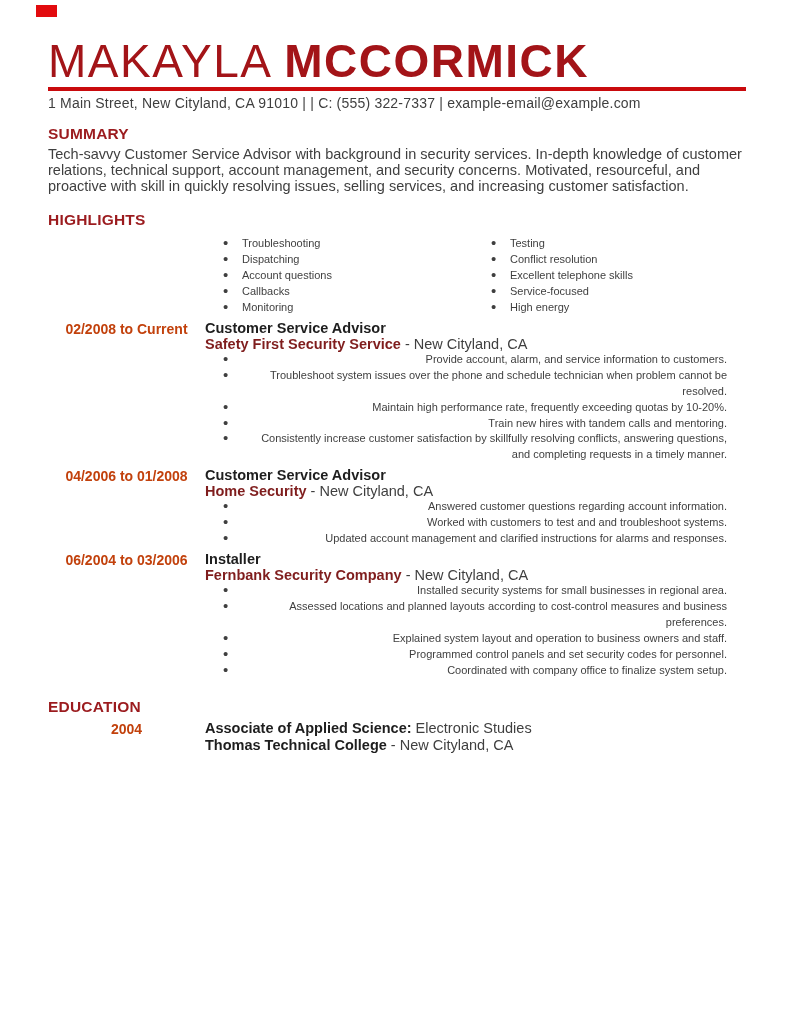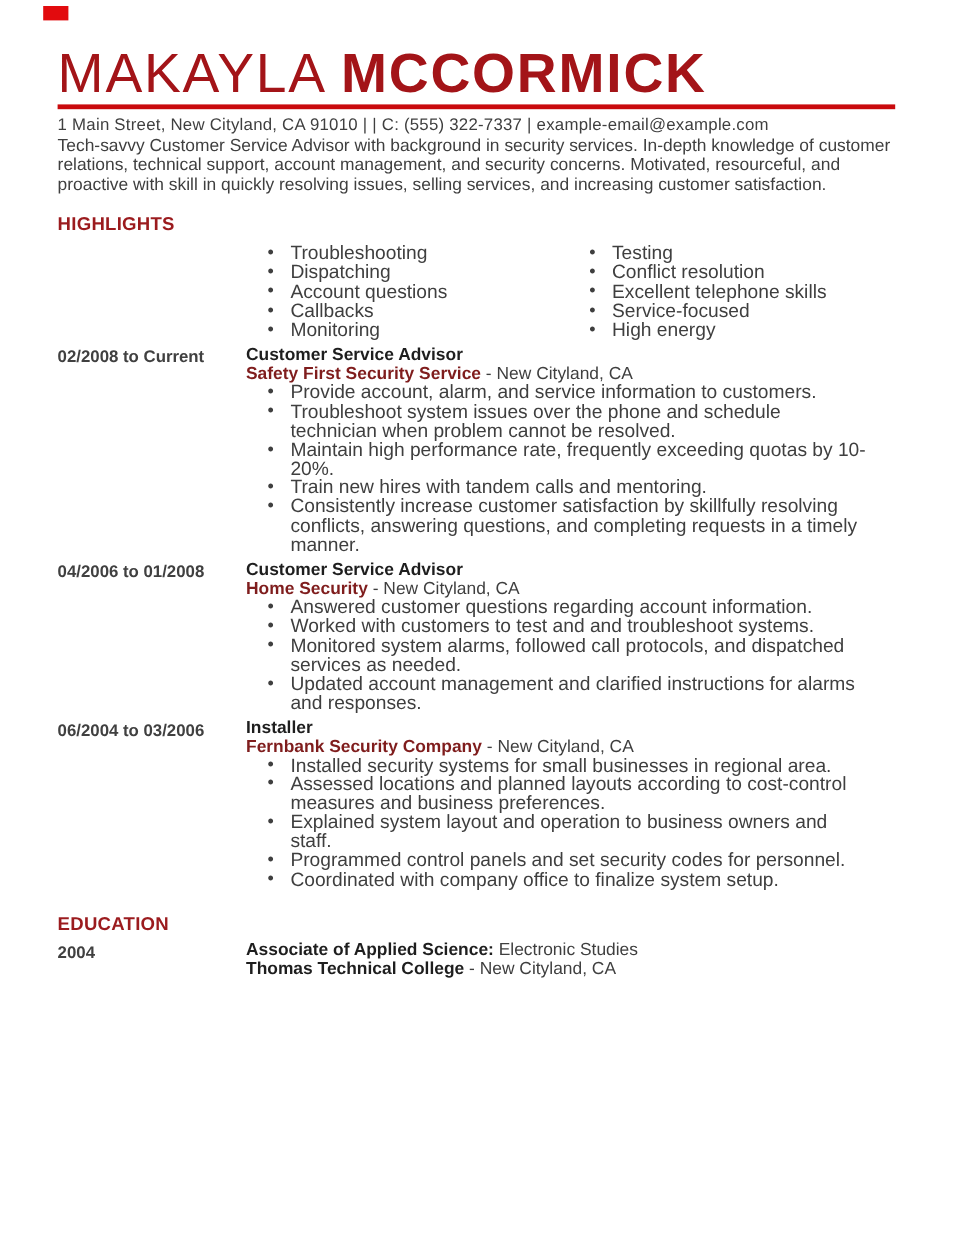--- a/index.html
+++ b/index.html
@@ -46,45 +46,46 @@
   }
 
   .highlights-heading { margin-top:17px; }
   .hl-row { display:flex; margin-left:174px; margin-top:7px; }
   .hl-col1 { width:268px; flex:none; }
   .hl-col2 { flex:1; }
 
   ul.bullets { list-style:none; margin:0; padding:0; }
   ul.bullets li {
     position:relative; padding-left:20px;
-    font-size:16px; line-height:15.9px;
+    font-size:11px; line-height:15.9px;
   }
   ul.bullets li::before {
     content:"\2022";
     position:absolute; left:1px; top:-1px;
     font-size:15px; color:#3f3f3f;
   }
 
   .experience-heading { margin-top:22px; }
   .row { display:flex; align-items:flex-start; }
   .job { margin-top:4px; }
   .left-col {
     width:157px; flex:none;
-    font-weight:700; font-size:14px; color:#404040;
+    font-weight:700; font-size:14px; color:#c2410c;
     padding-top:1px;
+    text-align:center;
   }
   .right-col { flex:1; max-width:550px; }
   .job-title {
     font-weight:700; font-size:14.5px; color:#1e1e1e;
     line-height:16px;
   }
   .job-company-line { font-size:14.5px; line-height:16px; }
   .job-company-line .company { font-weight:700; color:#7f1d1d; }
   .job-company-line .location { color:#3f3f3f; }
-  .right-col ul.bullets { padding-left:17px; max-width:505px; }
+  .right-col ul.bullets { padding-left:17px; max-width:505px;text-align:right; }
 
   .education-heading { margin-top:20px; }
   .edu-row { margin-top:4px; }
   .edu-line { font-size:14.5px; line-height:16.5px; }
   .edu-line .strong { font-weight:700; color:#1e1e1e; }
 </style>
 </head>
 <body>
 
 <div class="page">
@@ -92,20 +93,21 @@
 
   <div class="content">
 
     <div class="name">
       <span class="first">MAKAYLA</span>
       <span class="last">MCCORMICK</span>
     </div>
     <div class="header-rule"></div>
     <div class="contact">1 Main Street, New Cityland, CA 91010 | | C: (555) 322-7337 | example-email@example.com</div>
 
+    <div class="sec-heading summary-heading">SUMMARY</div>
     <div class="summary-text">Tech-savvy Customer Service Advisor with background in security services. In-depth knowledge of customer relations, technical support, account management, and security concerns. Motivated, resourceful, and proactive with skill in quickly resolving issues, selling services, and increasing customer satisfaction.</div>
 
     <div class="sec-heading highlights-heading">HIGHLIGHTS</div>
     <div class="hl-row">
       <div class="hl-col1">
         <ul class="bullets">
             <li>Troubleshooting</li>
             <li>Dispatching</li>
             <li>Account questions</li>
             <li>Callbacks</li>
@@ -144,21 +146,20 @@
     <div class="row job">
       <div class="left-col">04/2006 to 01/2008</div>
       <div class="right-col">
         <div class="job-title">Customer Service Advisor</div>
         <div class="job-company-line">
           <span class="company">Home Security</span><span class="location"> - New Cityland, CA</span>
         </div>
         <ul class="bullets">
             <li>Answered customer questions regarding account information.</li>
             <li>Worked with customers to test and and troubleshoot systems.</li>
-            <li>Monitored system alarms, followed call protocols, and dispatched services as needed.</li>
             <li>Updated account management and clarified instructions for alarms and responses.</li>
           </ul>
       </div>
     </div>
 
     <div class="row job">
       <div class="left-col">06/2004 to 03/2006</div>
       <div class="right-col">
         <div class="job-title">Installer</div>
         <div class="job-company-line">

